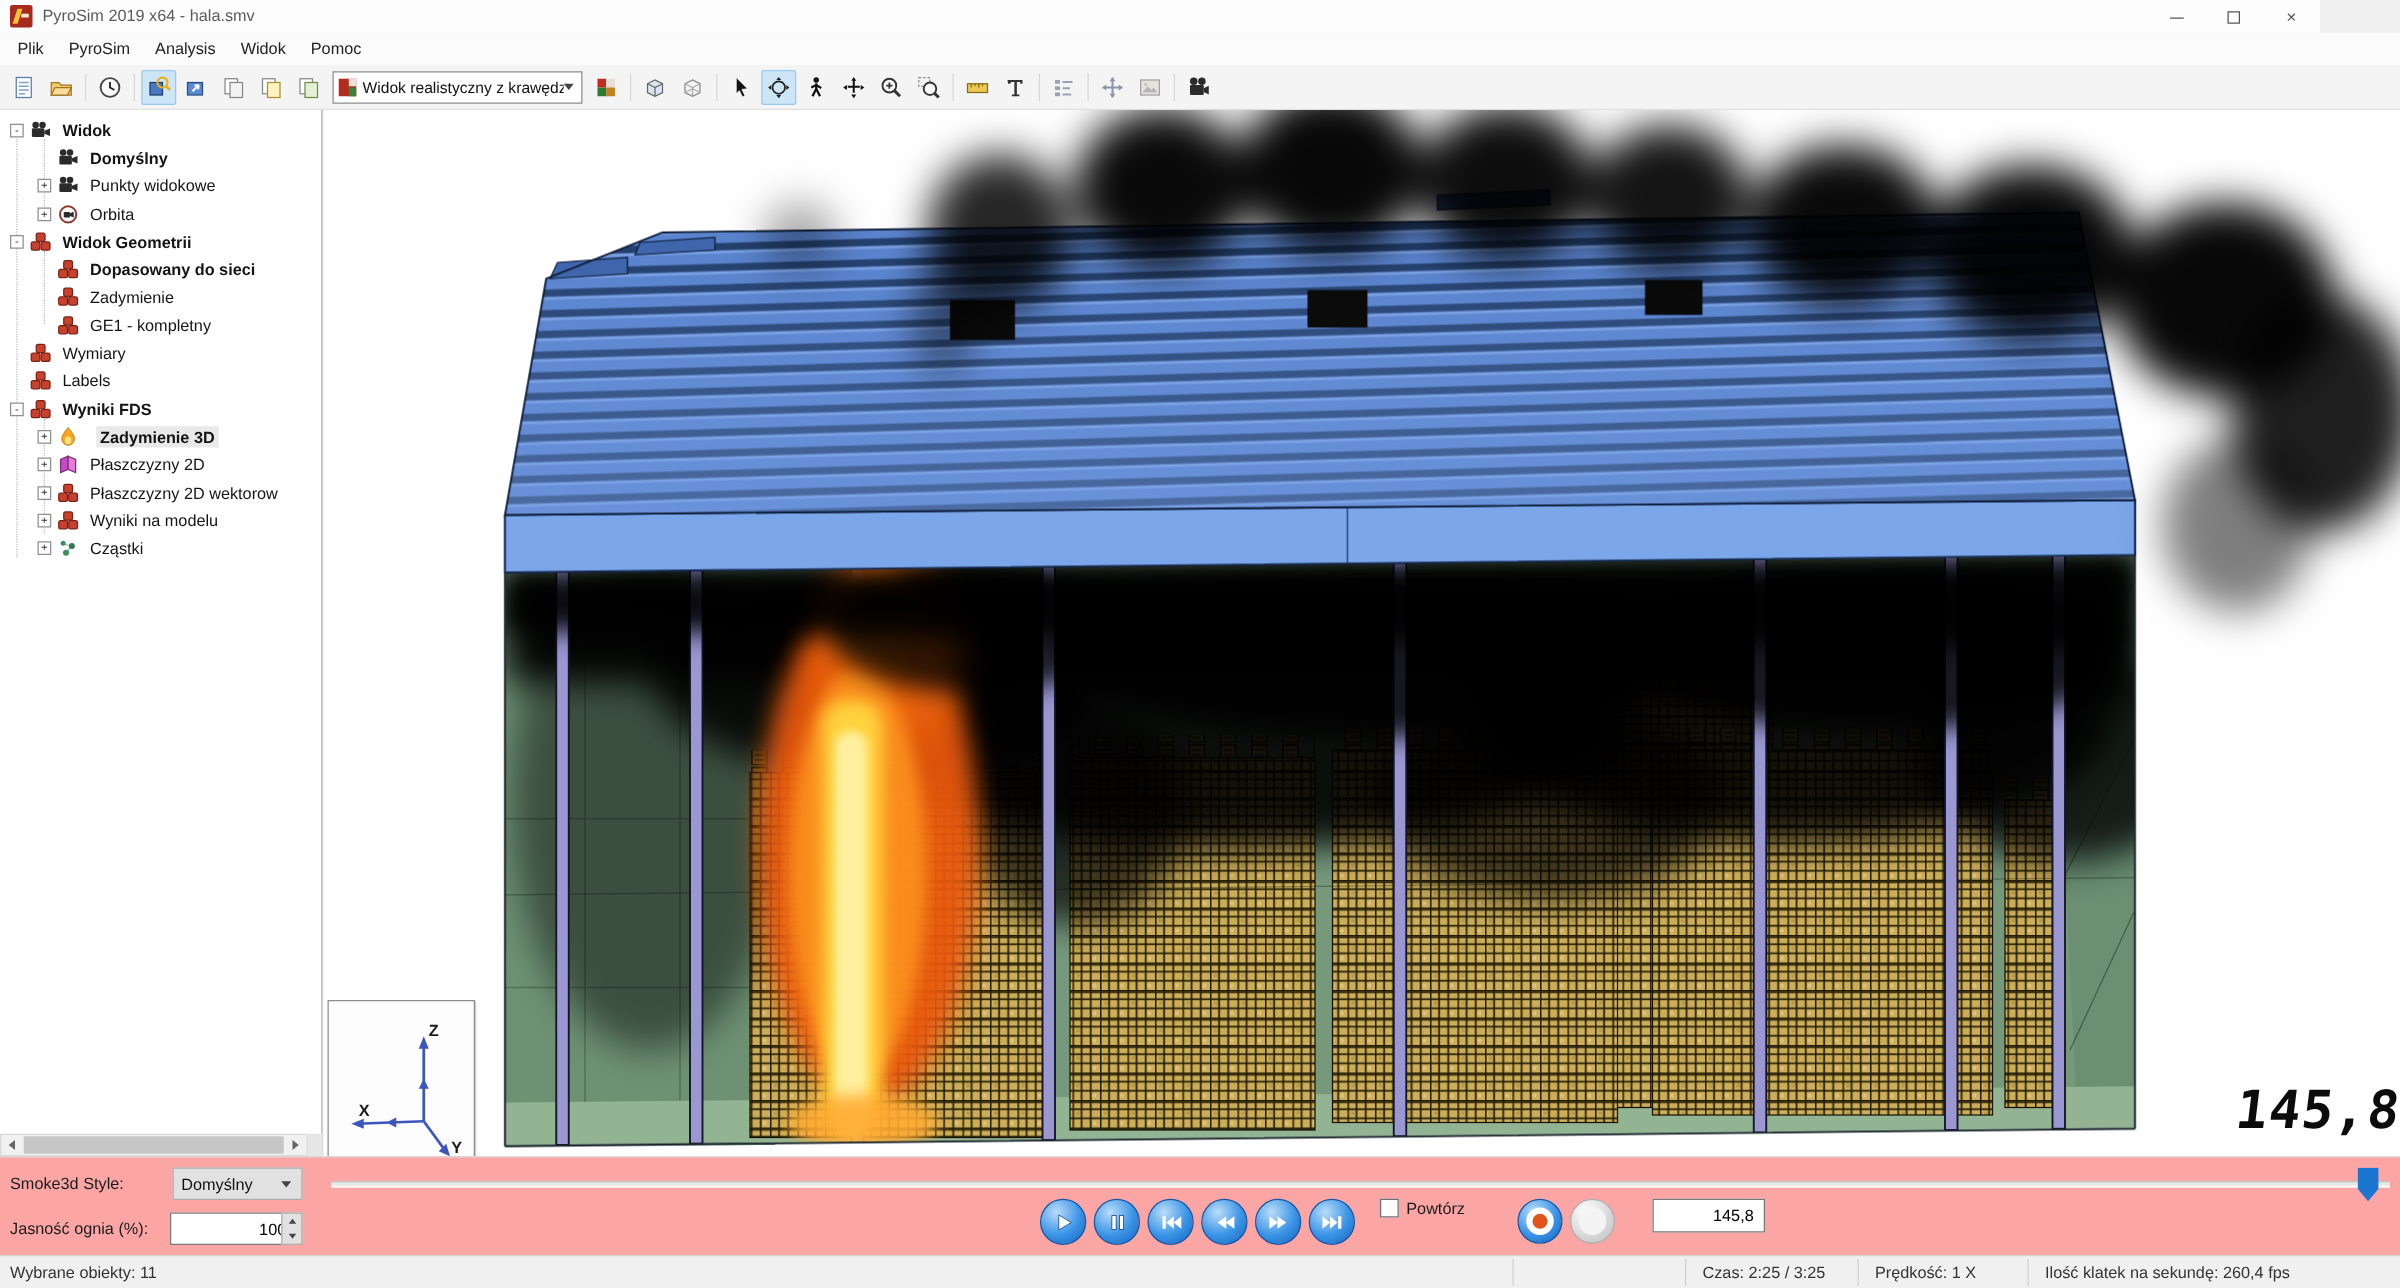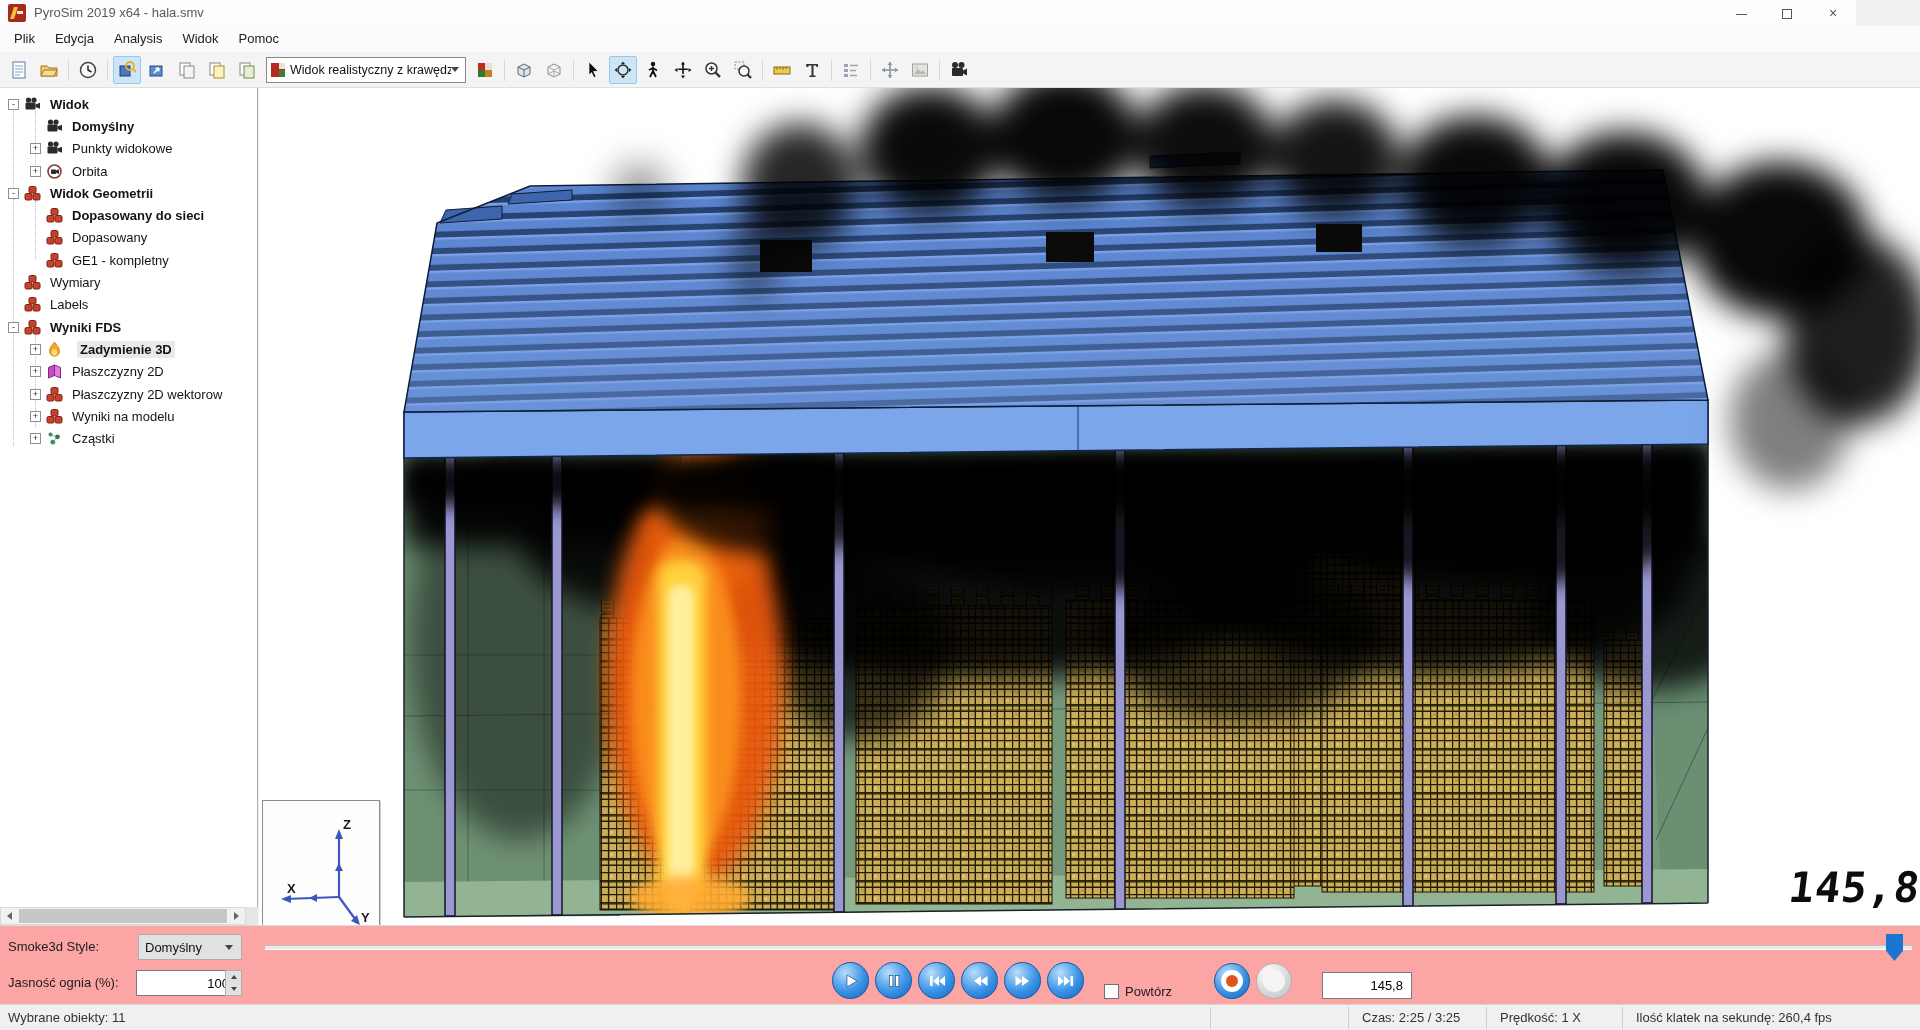--- a/index.html
+++ b/index.html
@@ -68,21 +68,21 @@
   #smoke-combo .combo-text { font-size:13px; color:#111; }
   #bright-input { position:absolute; left:136px; top:44px; width:100px; height:26px; border:1px solid #7a7a7a; background:#fff; font-size:13px; text-align:right; padding-right:6px; font-family:"Liberation Sans",sans-serif; }
   #spinner { position:absolute; left:225px; top:44px; width:17px; height:26px; border:1px solid #adadad; background:#e1e1e1; }
   #spinner div { height:12px; display:flex; align-items:center; justify-content:center; }
   .tri-up { width:0; height:0; border-left:3.5px solid transparent; border-right:3.5px solid transparent; border-bottom:4px solid #444; }
   .tri-dn { width:0; height:0; border-left:3.5px solid transparent; border-right:3.5px solid transparent; border-top:4px solid #444; }
 
   #timeline-track { position:absolute; left:265px; top:19px; width:1647px; height:5px; background:#e9e9e9; border-top:1px solid #c2c2c2; border-bottom:1px solid #fff; }
   #timeline-thumb { position:absolute; left:1886px; top:8px; width:17px; height:27px; background:#1b76d1; clip-path:polygon(0 0,100% 0,100% 62%,50% 100%,0 62%); }
 
-  #playbar { position:absolute; left:832px; top:33px; height:40px; display:flex; align-items:flex-end; }
+  #playbar { position:absolute; left:832px; top:33px; height:40px; display:flex; align-items:flex-start; }
   .pbtn { width:37px; height:37px; border-radius:50%; border:1px solid #1358a8; margin-right:6px;
       background:radial-gradient(circle at 35% 28%, #b9ddf9, #3a93e6 55%, #1465bd); display:flex; align-items:center; justify-content:center; flex:0 0 auto; }
   .pbtn svg { display:block; }
   #repeat-box { width:15px; height:15px; background:#fff; border:1px solid #707070; margin:0 6px 0 14px; flex:0 0 auto; }
   #repeat-label { font-size:13px; color:#1c1c1c; }
   .recbtn { width:36px; height:36px; border-radius:50%; margin-right:6px; flex:0 0 auto; position:relative; }
   #rec-record { background:radial-gradient(circle at 35% 28%, #b9ddf9, #3a93e6 55%, #1465bd); border:1px solid #1358a8; margin-left:42px; }
   #rec-record .inner { position:absolute; left:6px; top:6px; width:22px; height:22px; background:#fff; border-radius:50%; }
   #rec-record .dot { position:absolute; left:11px; top:11px; width:12px; height:12px; background:#e2531d; border-radius:50%; }
   #rec-stop { background:radial-gradient(circle at 35% 28%, #ffffff, #d6d6d6 60%, #bdbdbd); border:1px solid #b0b0b0; }
@@ -100,21 +100,21 @@
 <div id="titlebar">
   <div id="app-icon"></div>
   <div id="win-title">PyroSim 2019 x64 - hala.smv</div>
   <div class="winbtn" id="btn-min"><span></span></div>
   <div class="winbtn" id="btn-max"><span></span></div>
   <div class="winbtn" id="btn-close">×</div>
 </div>
 
 <div id="menubar">
   <div class="menu-item">Plik</div>
-  <div class="menu-item">Edycja</div>
+  <div class="menu-item">PyroSim</div>
   <div class="menu-item">Analysis</div>
   <div class="menu-item">Widok</div>
   <div class="menu-item">Pomoc</div>
 </div>
 
 <div id="toolbar">
   <div class="tbtn">
       <svg width="20" height="20">
         <rect x="4" y="2" width="12" height="16" fill="#fff" stroke="#5a7da8"></rect>
         <path d="M6,6h8 M6,9h8 M6,12h8 M6,15h5" stroke="#7da3cc" stroke-width="1.2"></path>
@@ -338,21 +338,21 @@
           </svg></span>
       <span class="tlabel">Dopasowany do sieci</span>
     </div>
     <div class="trow lvl1">
       <span class="exp none"></span>
       <span class="ticon"><svg width="17" height="17">
             <rect x="5" y="1.5" width="7" height="6.5" rx="1.5" fill="#c8402e" stroke="#7c2012"></rect>
             <rect x="1" y="8.5" width="7" height="6.5" rx="1.5" fill="#c8402e" stroke="#7c2012"></rect>
             <rect x="9" y="8.5" width="7" height="6.5" rx="1.5" fill="#c8402e" stroke="#7c2012"></rect>
           </svg></span>
-      <span class="tlabel">Dopasowany</span>
+      <span class="tlabel">Zadymienie</span>
     </div>
     <div class="trow lvl1">
       <span class="exp none"></span>
       <span class="ticon"><svg width="17" height="17">
             <rect x="5" y="1.5" width="7" height="6.5" rx="1.5" fill="#c8402e" stroke="#7c2012"></rect>
             <rect x="1" y="8.5" width="7" height="6.5" rx="1.5" fill="#c8402e" stroke="#7c2012"></rect>
             <rect x="9" y="8.5" width="7" height="6.5" rx="1.5" fill="#c8402e" stroke="#7c2012"></rect>
           </svg></span>
       <span class="tlabel">GE1 - kompletny</span>
     </div>

